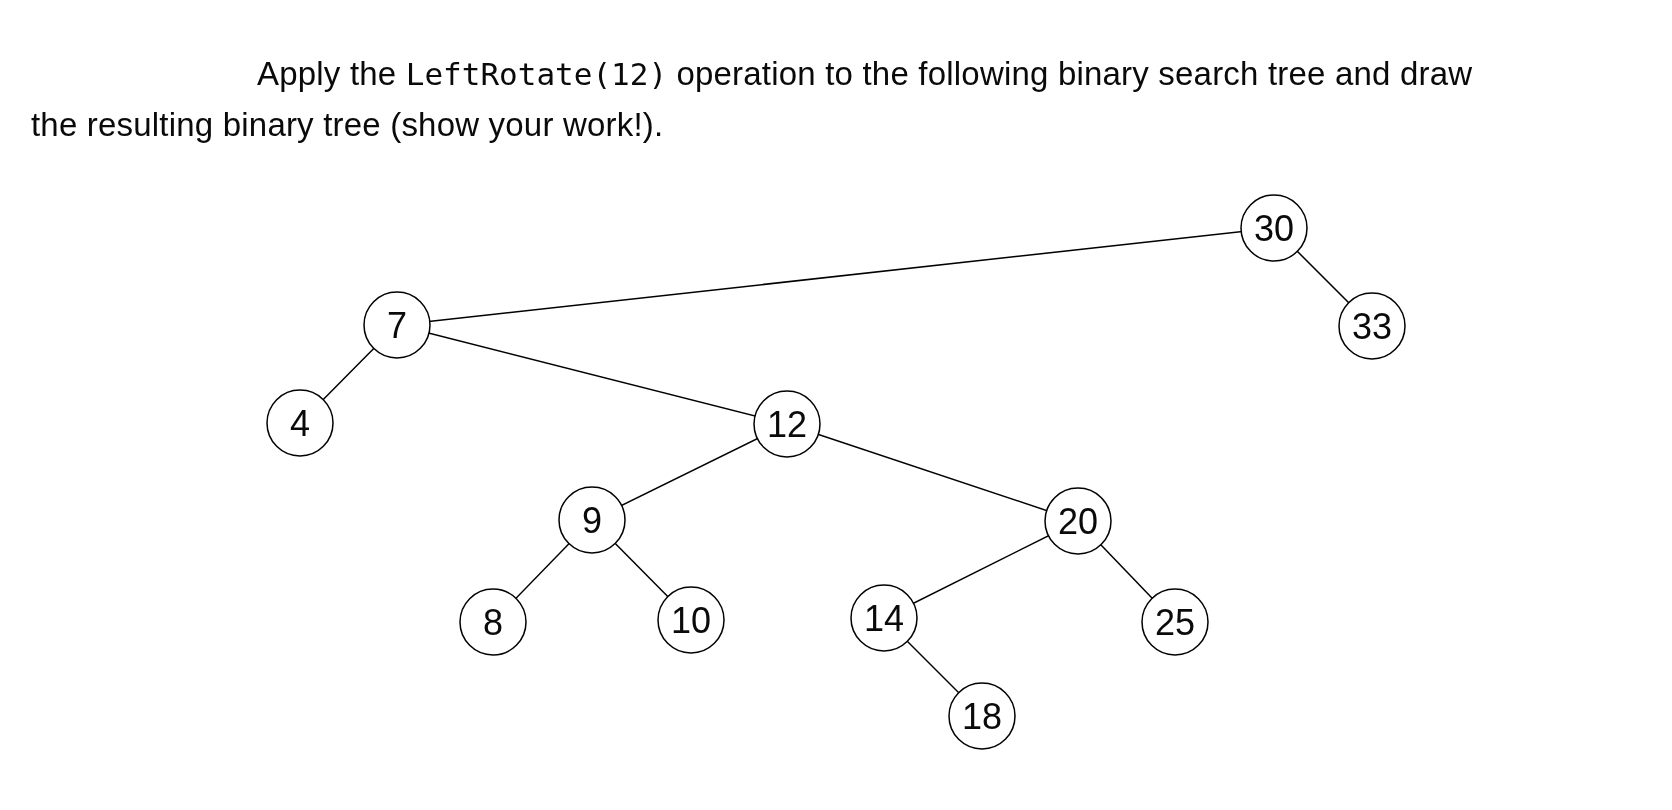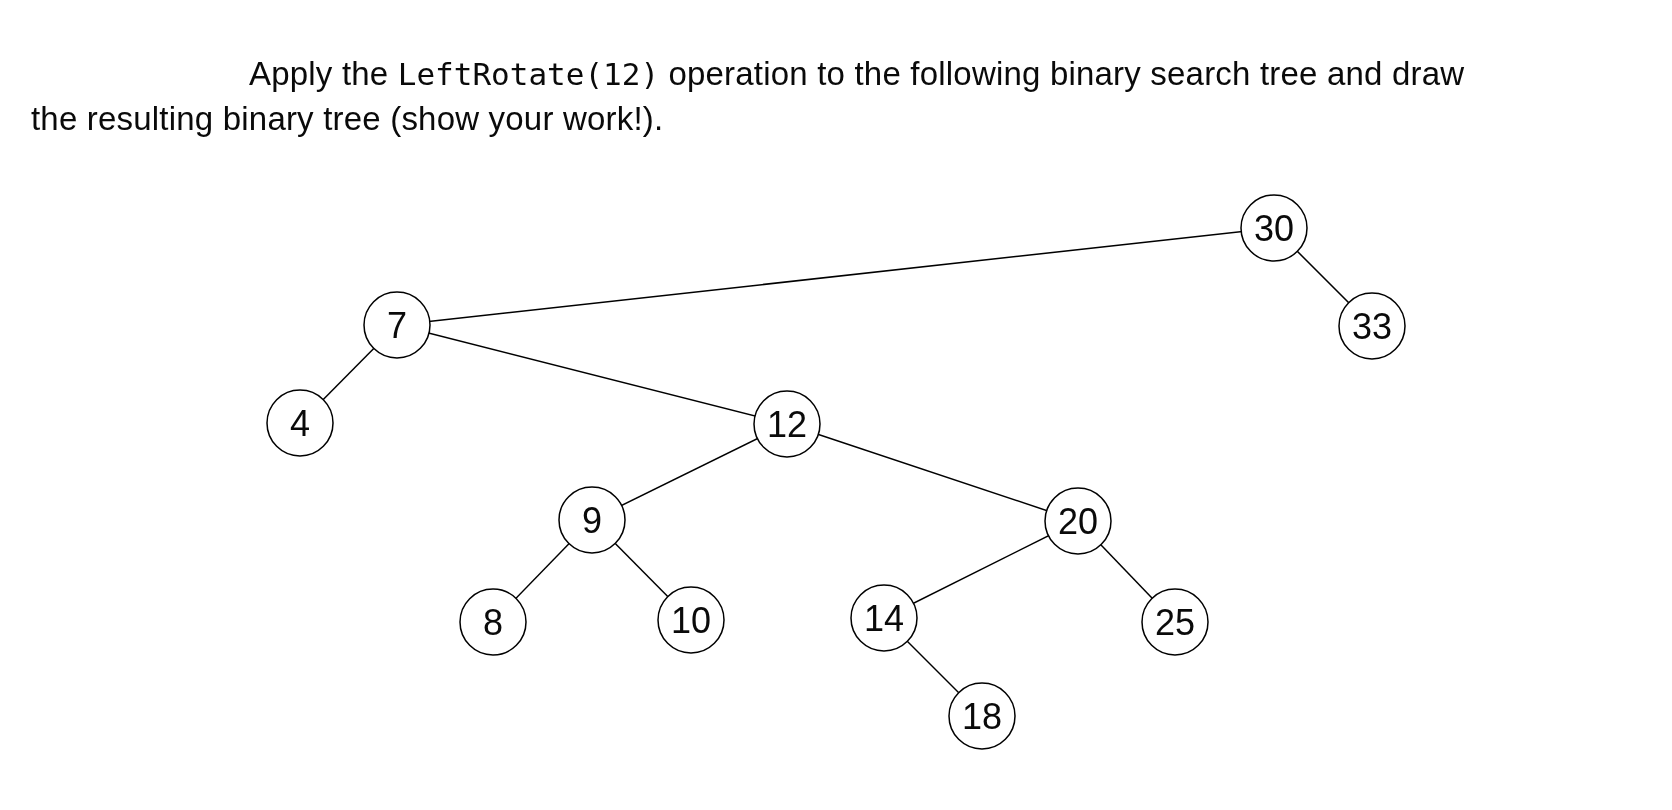--- a/index.html
+++ b/index.html
@@ -17,22 +17,22 @@
     color: #000000;
   }
   .qline {
     position: absolute;
     white-space: nowrap;
     font-size: 33px;
     line-height: 1;
     letter-spacing: 0.2px;
     color: #0a0a0a;
   }
-  .qline1 { left: 249px; top: 57px; }
-  .qline2 { left: 31px;  top: 102px; }
+  .qline1 { left: 257px; top: 57px; }
+  .qline2 { left: 31px;  top: 108px; }
   .mono {
     font-family: "DejaVu Sans Mono", monospace;
     font-size: 31px;
     letter-spacing: 0px;
   }
   .tree-svg {
     position: absolute;
     left: 0;
     top: 0;
     width: 1672px;

